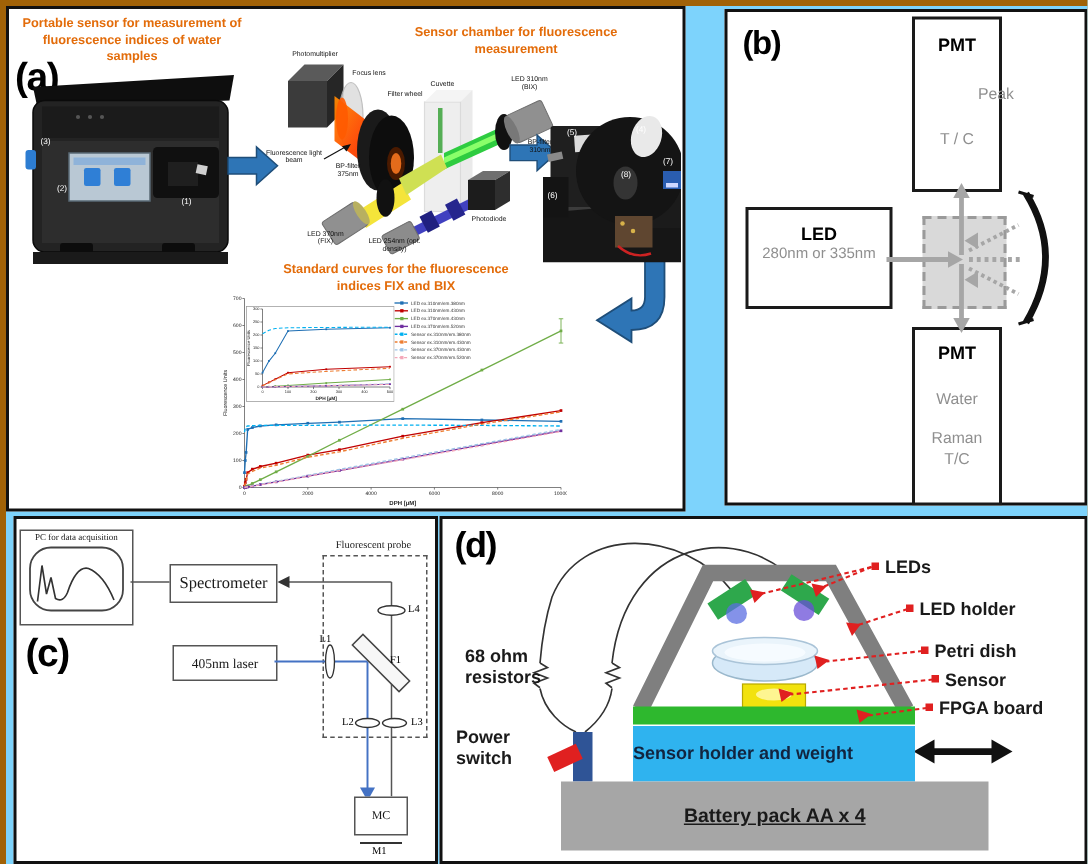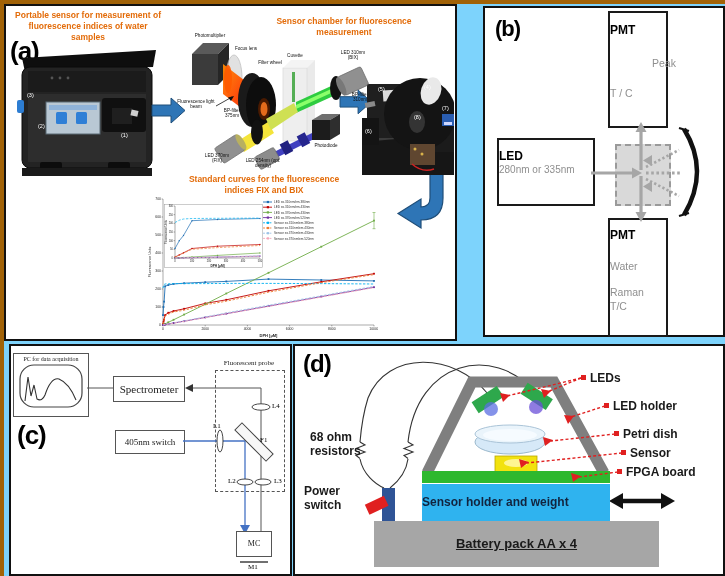--- a/index.html
+++ b/index.html
@@ -5,21 +5,21 @@
   html,body{margin:0;padding:0;background:#fff;}
   .figure{position:relative;width:721px;height:572px;border:4px solid #a16207;background:#7dd3fc;
           font-family:"Liberation Sans",sans-serif;overflow:hidden;}
   .abs{position:absolute;}
   .panel{position:absolute;border:2px solid #111;background:#fff;}
   .panel-letter{position:absolute;font-weight:bold;font-size:22px;color:#000;letter-spacing:-1px;}
   .orange-title{position:absolute;color:#E36C0A;font-weight:bold;font-size:8.5px;line-height:1.3;text-align:center;}
   .tiny-lbl{position:absolute;font-size:4.6px;line-height:1.15;color:#111;text-align:center;}
   .callout{position:absolute;color:#fff;font-size:5.5px;}
   
-  .bbox{position:absolute;border:2.5px solid #1a1a1a;background:#fff;}
+  .bbox{position:absolute;border:2.5px solid #1a1a1a;background:#fff;text-align:center;}
   .bbox .t1{font-weight:bold;font-size:12px;color:#000;display:block;}
   .bbox .t2{font-size:10.5px;color:#8f8f8f;display:block;}
   .dash-square{position:absolute;background:#d9d9d9;border:2px dashed #9a9a9a;}
   
   .cpanel, .cpanel div{font-family:"Liberation Serif",serif;}
   .cbox{position:absolute;border:1.5px solid #555;background:#fff;text-align:center;color:#1a1a1a;}
   .cdash{position:absolute;border:1.2px dashed #555;background:transparent;}
   
   .dlbl{position:absolute;font-weight:bold;font-size:12px;color:#1a1a1a;line-height:1.2;}
   .dfill{position:absolute;}
@@ -426,21 +426,21 @@
         <rect x="4" y="2" width="62" height="42" rx="14" fill="none" stroke="#444" stroke-width="1.2"></rect>
         <path d="M 9 38 L 12 14 L 15 33 L 18 22 L 21 36 Q 26 39 29 32 Q 35 14 43 16 Q 53 20 60 37" fill="none" stroke="#333" stroke-width="1.1"></path>
       </svg>
     </div>
 
     <div class="cbox" style="left:102px;top:30px;width:70px;height:24px;line-height:24px;font-size:11px;">
       <span>Spectrometer</span>
     </div>
 
     <div class="cbox" style="left:104px;top:84px;width:68px;height:22px;line-height:22px;font-size:9px;">
-      <span>405nm switch</span>
+      <span>405nm laser</span>
     </div>
 
     <div class="abs" style="left:204px;top:13px;width:68px;text-align:center;font-size:7px;color:#1a1a1a;">Fluorescent probe</div>
     <div class="cdash" style="left:204px;top:24px;width:68px;height:120px;"></div>
 
     <svg class="abs" style="left:0;top:0;" width="275" height="224" viewBox="0 0 275 224">
       <g stroke="#555" stroke-width="1" fill="none">
         <line x1="76" y1="42" x2="102" y2="42"></line>
         <line x1="176" y1="42" x2="250" y2="42"></line>
         <line x1="250" y1="42" x2="250" y2="185"></line>

